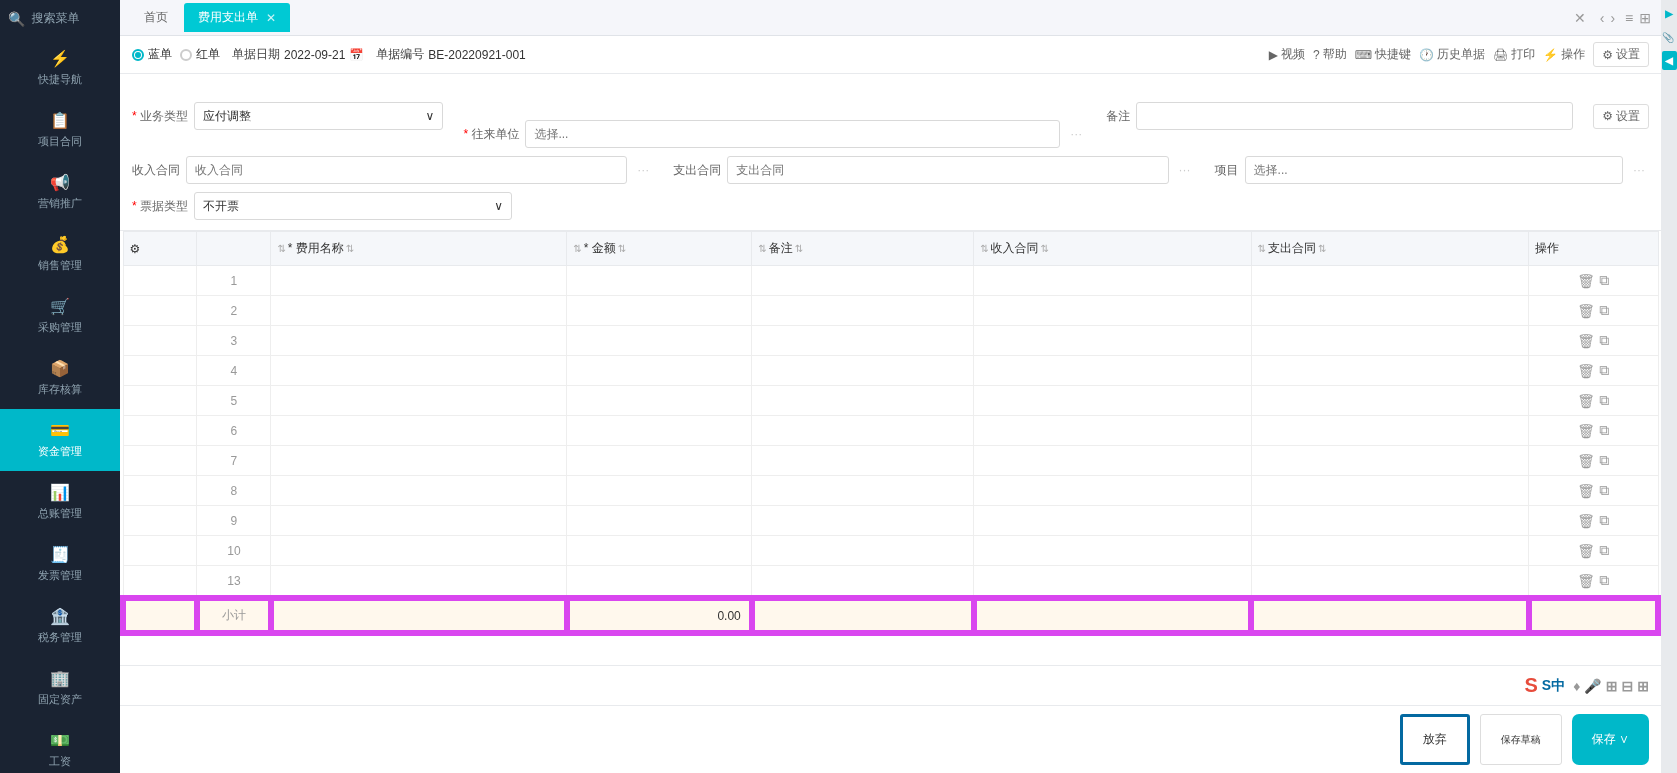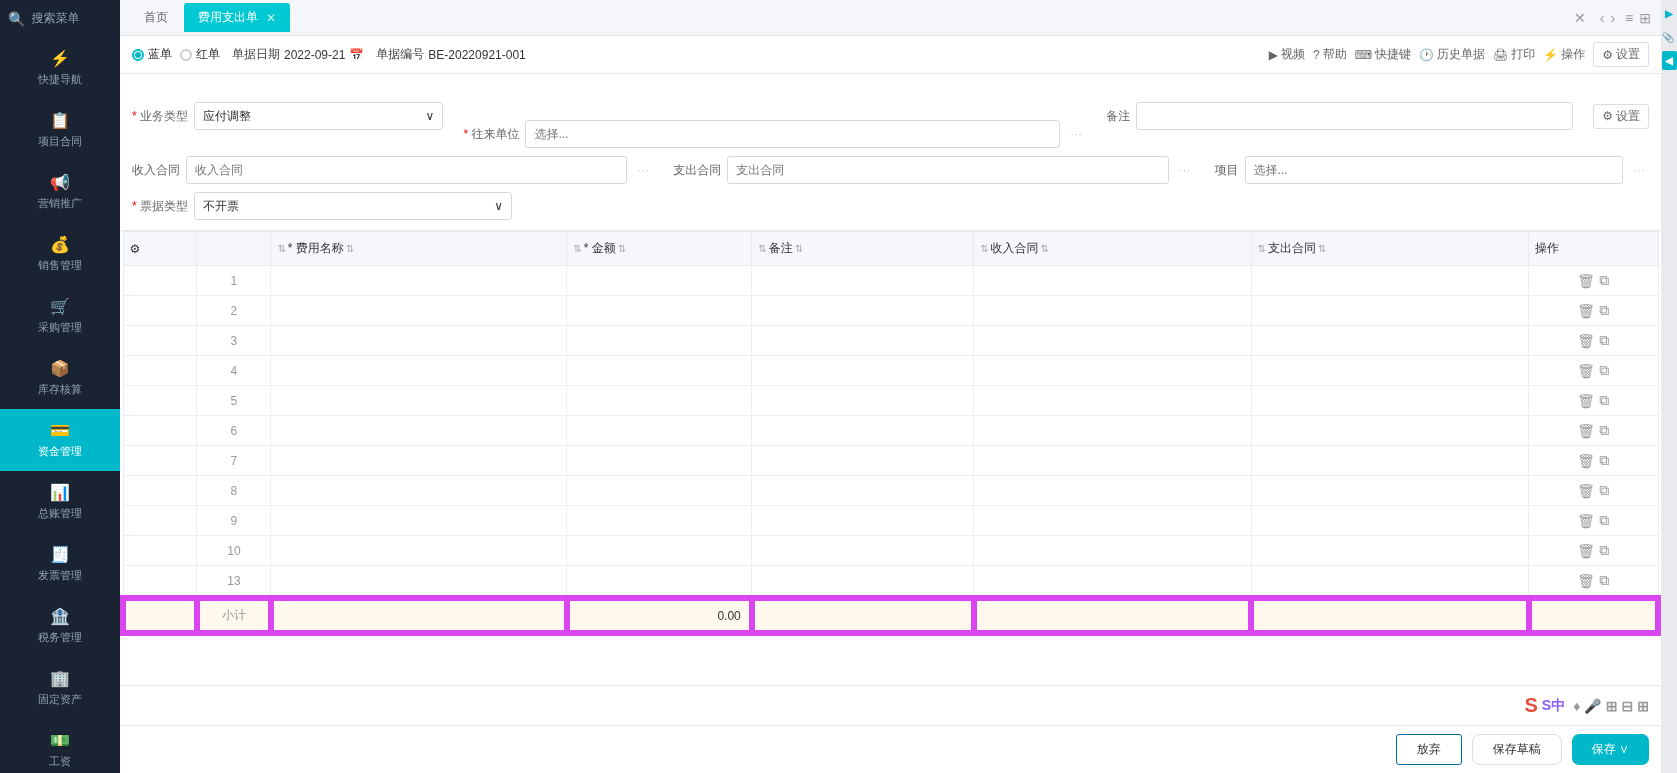--- a/index.html
+++ b/index.html
@@ -67,22 +67,22 @@
     .op-btn { background: none; border: none; cursor: pointer; color: #999; font-size: 14px; }
     .sort-icon { color: #aaa; font-size: 10px; }
     .th-content { display: flex; align-items: center; gap: 2px; }
     
     
     .footer { padding: 8px 12px; display: flex; justify-content: space-between; align-items: center; border-top: 1px solid #e8eaed; background: #fff; flex-shrink: 0; }
     .footer-brand { display: flex; align-items: center; gap: 4px; color: #f08c00; font-size: 18px; font-weight: bold; }
     
     
     .action-buttons { display: flex; gap: 10px; justify-content: flex-end; padding: 8px 12px; border-top: 1px solid #e8eaed; background: #fff; flex-shrink: 0; }
-    .btn-abandon { background: #fff; border: 1px solid #0369a1; padding: 6px 20px; border-radius: 3px; cursor: pointer; font-size: 12px; color: #333; }
-    .btn-draft { background: #fff; border: 1px solid #ddd; padding: 6px 20px; border-radius: 8px; cursor: pointer; font-size: 12px; color: #333; }
+    .btn-abandon { background: #fff; border: 3px solid #0369a1; padding: 14px 20px; border-radius: 3px; cursor: pointer; font-size: 12px; color: #333; }
+    .btn-draft { background: #fff; border: 1px solid #ddd; padding: 6px 20px; border-radius: 3px; cursor: pointer; font-size: 10px; color: #333; }
     .btn-save { background: #00b8c9; border: none; padding: 6px 20px; border-radius: 7px; cursor: pointer; font-size: 12px; color: #fff; display: flex; align-items: center; gap: 4px; }
     
     
     .right-panel { width: 16px; background: #e8eaed; display: flex; flex-direction: column; align-items: center; padding: 4px 0; gap: 4px; flex-shrink: 0; }
     .right-panel-icon { writing-mode: vertical-rl; font-size: 10px; color: #666; cursor: pointer; padding: 4px 2px; }
     
     .header-field-calendar { color: #00b8c9; cursor: pointer; }
     
     .table-scroll-wrapper { flex: 1; overflow: auto; min-height: 0; }
     
@@ -513,21 +513,21 @@
               <td></td>
             </tr>
           </tfoot>
         </table>
       </div>
 
       <div class="footer">
         <div style="flex:1;"></div>
         <div class="footer-brand">
           <span style="color:#e74c3c; font-size:20px; font-weight:bold;">S</span>
-          <span style="color:#8b5cf6; font-size:14px;">S中</span>
+          <span style="color:#0369a1; font-size:14px;">S中</span>
           <span style="font-size:14px; color:#999; margin-left:4px;">♦</span>
           <span style="font-size:14px; color:#999;">🎤</span>
           <span style="font-size:14px; color:#999;">⊞</span>
           <span style="font-size:14px; color:#999;">⊟</span>
           <span style="font-size:14px; color:#999;">⊞</span>
         </div>
       </div>
 
       <div class="action-buttons">
         <button class="btn-abandon">放弃</button>

